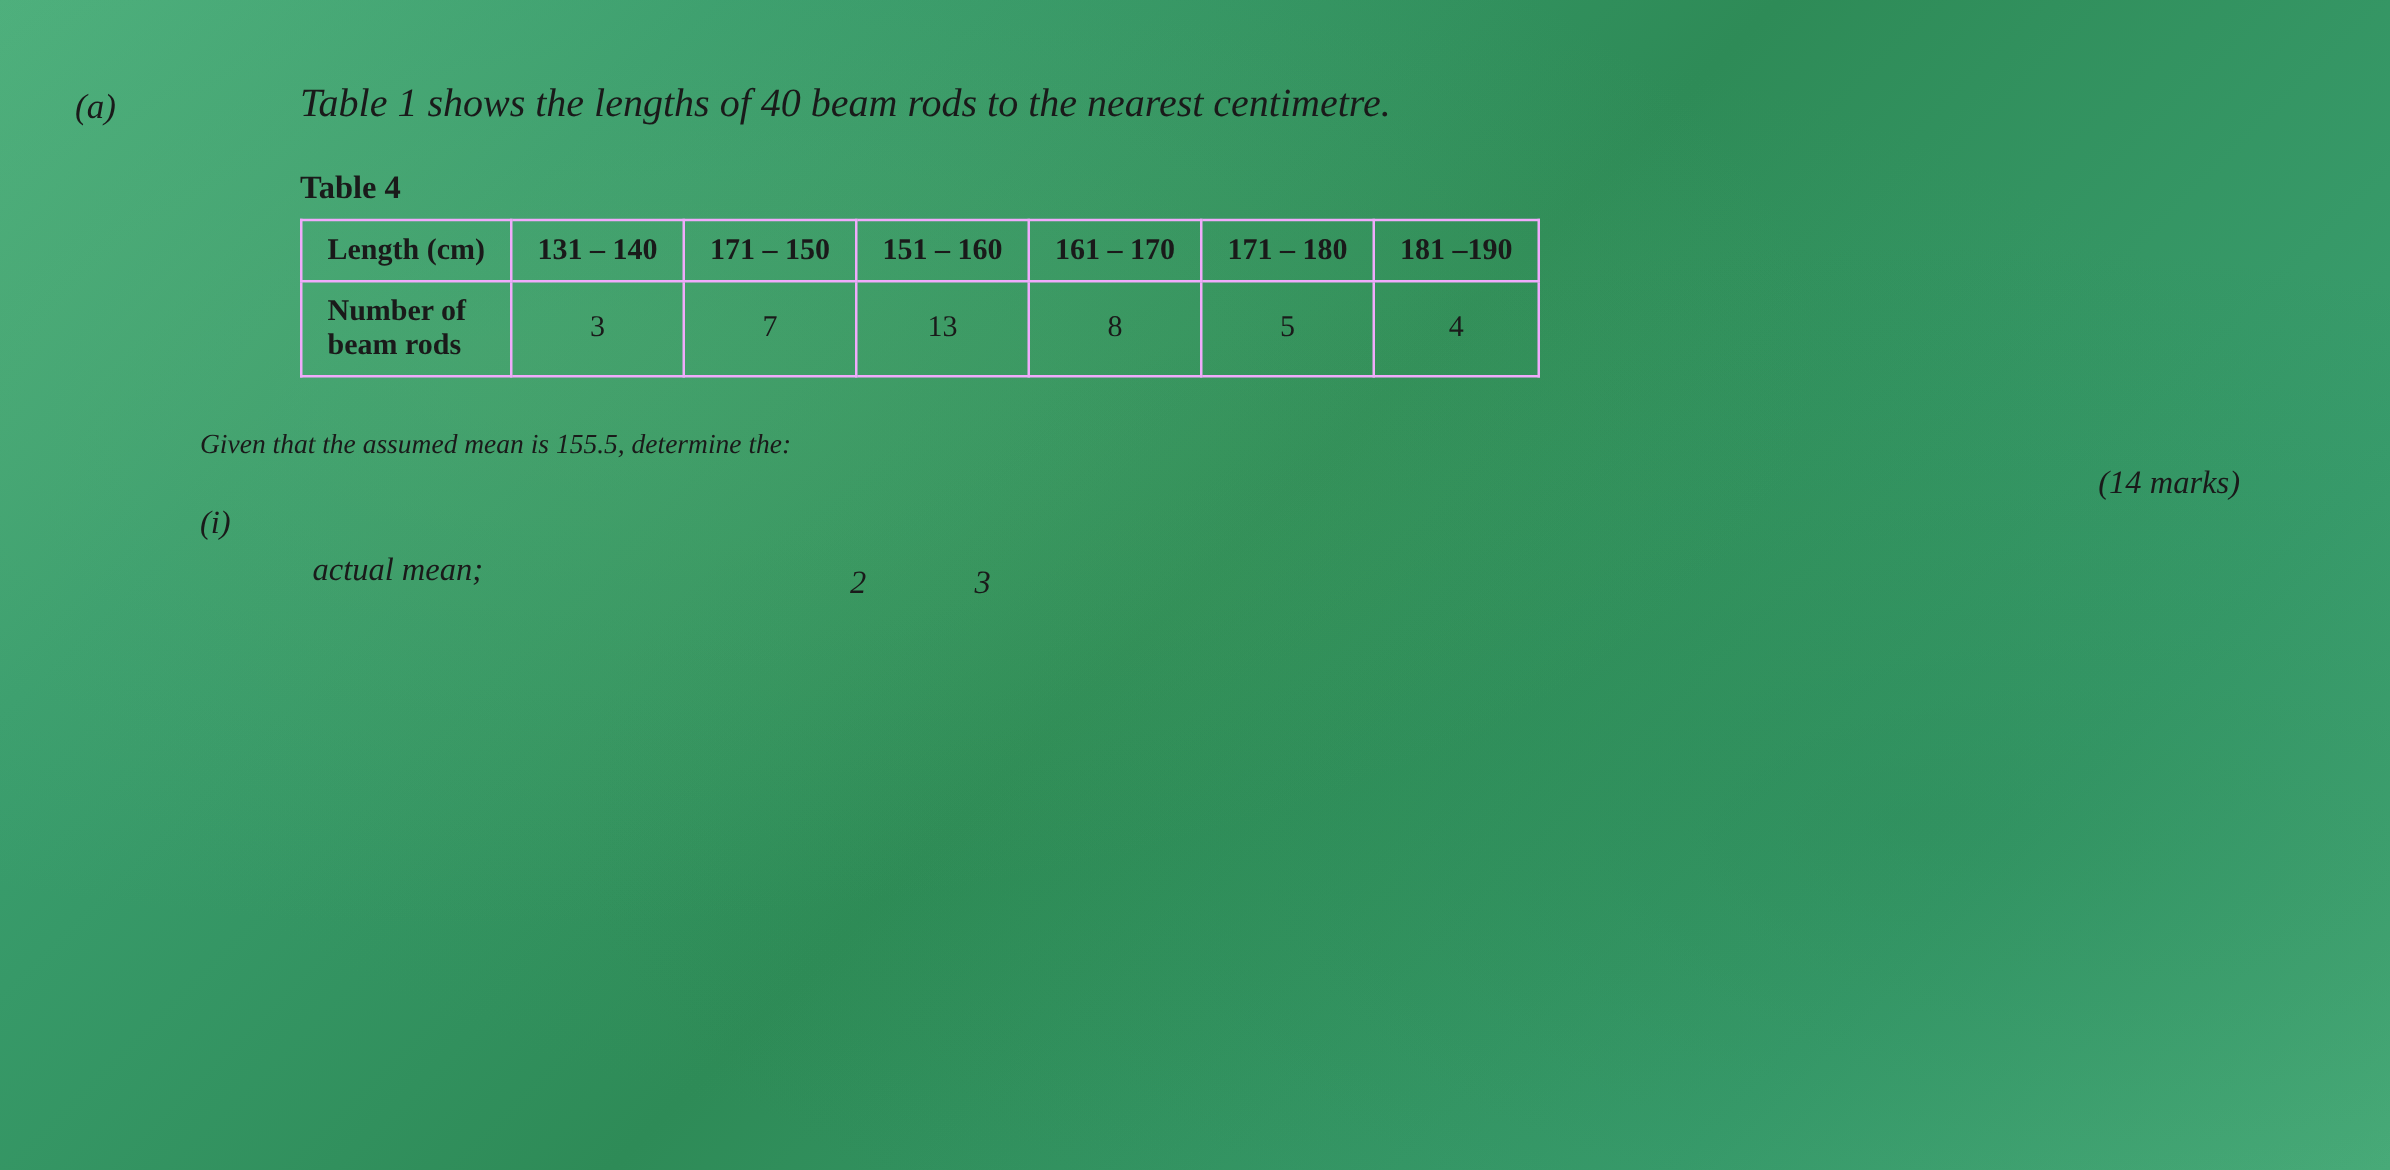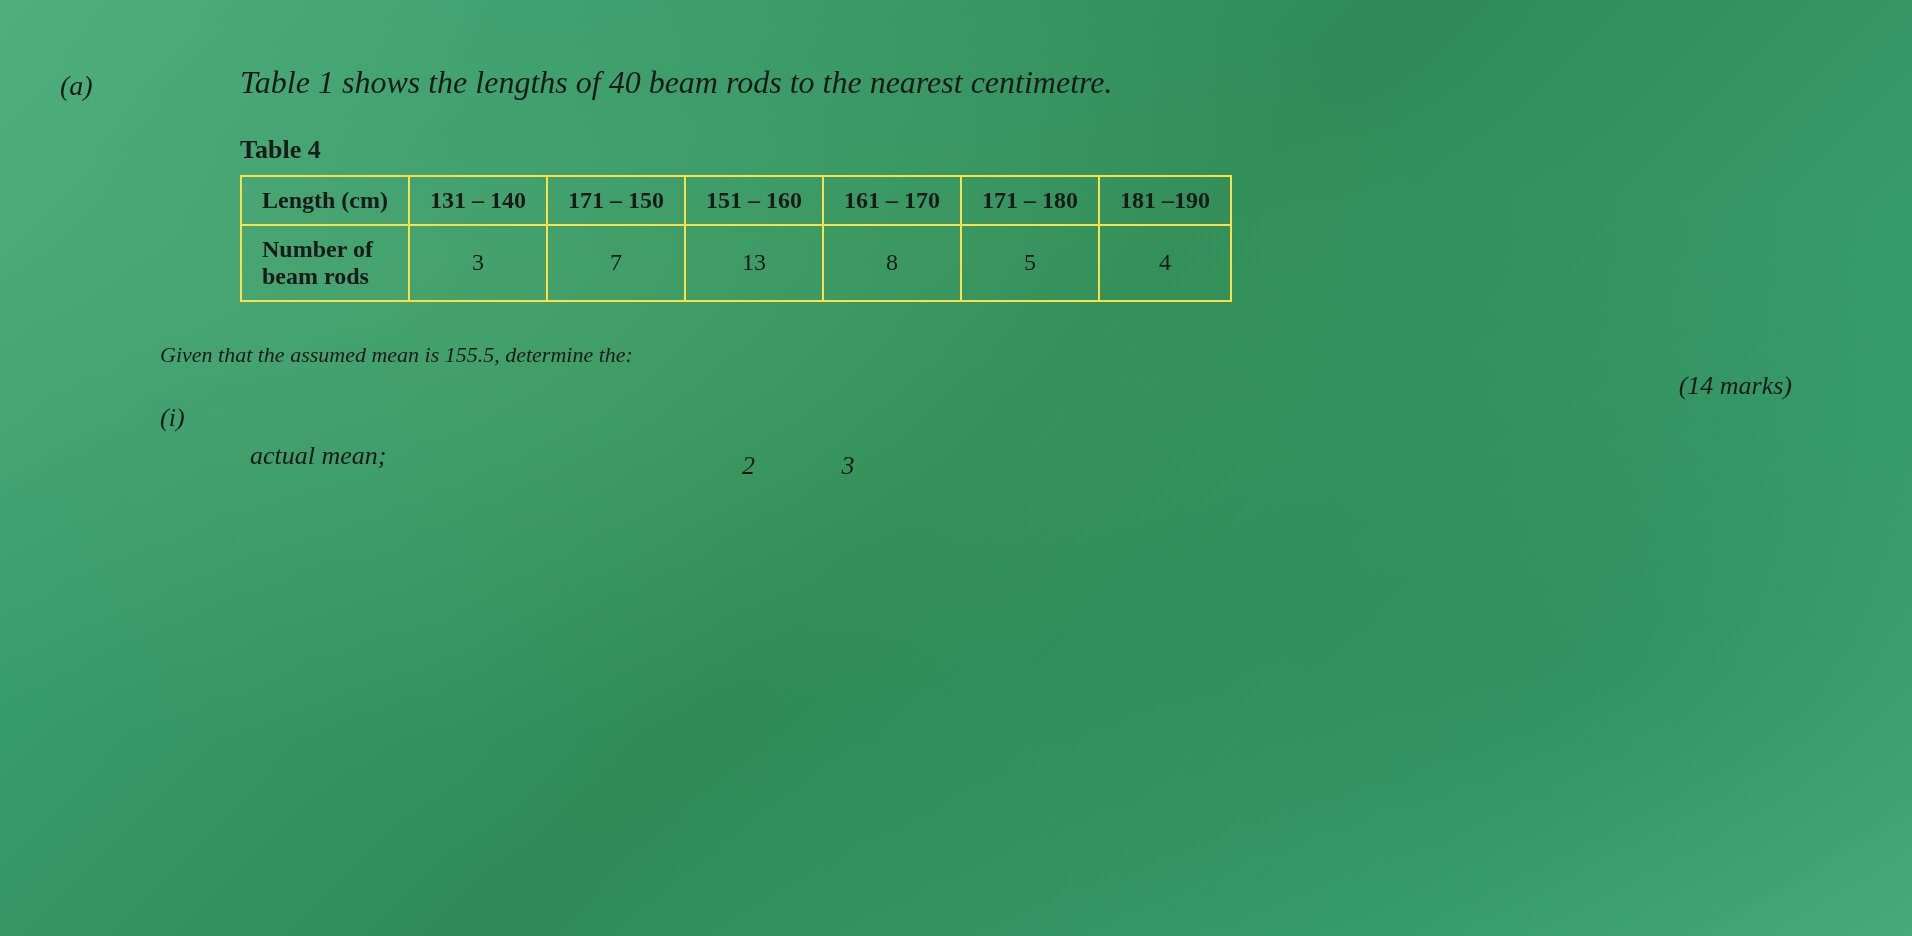--- a/index.html
+++ b/index.html
@@ -65,21 +65,21 @@
       margin-bottom: 40px;
     }
 
     table {
       border-collapse: collapse;
       border: 2px solid #1a1a1a;
     }
 
     table th,
     table td {
-      border: 2px solid #fde047;
+      border: 2px solid #f0abfc;
       padding: 10px 20px;
       font-size: 24px;
       text-align: center;
       background: transparent;
     }
 
     table th {
       font-weight: normal;
       text-align: center;
     }
@@ -127,21 +127,21 @@
       position: absolute;
       right: 120px;
       font-size: 26px;
       font-style: italic;
       bottom: 120px;
     }
 
     .bottom-numbers {
       position: absolute;
       bottom: 40px;
-      left: 742px;
+      left: 680px;
       font-size: 26px;
       color: #1a1a1a;
       font-style: italic;
     }
 
     .bottom-numbers span {
       margin-right: 80px;
     }
   </style>
 </head>

